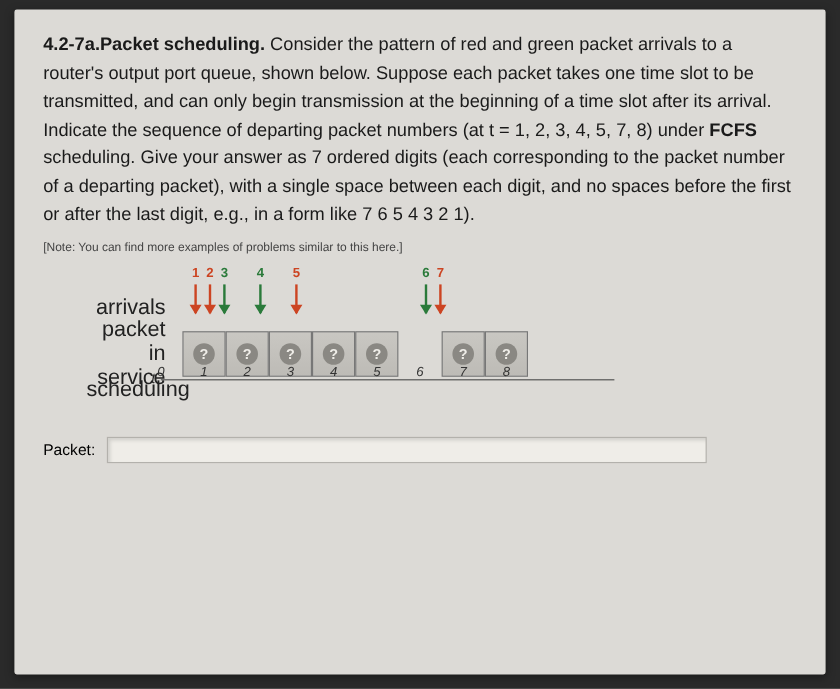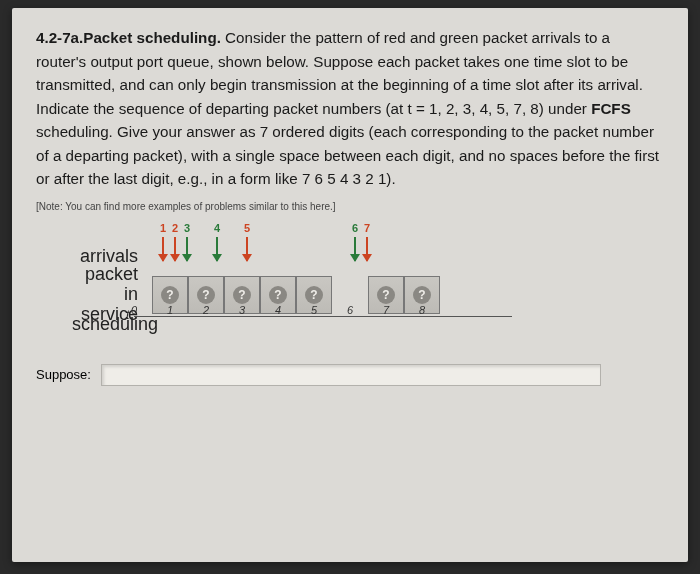--- a/index.html
+++ b/index.html
@@ -186,16 +186,16 @@
             <span class="tick-lbl" style="left: 188px;">6</span>
             <span class="tick-lbl" style="left: 224px;">7</span>
             <span class="tick-lbl" style="left: 260px;">8</span>
           </div>
       </div>
     </div>
 
   </div>
 
   <div class="answer-row">
-    <span class="answer-lbl">Suppose:</span>
+    <span class="answer-lbl">Packet:</span>
     <input class="answer-input" type="text" value="" style="">
   </div>
 </div>
 
 </body></html>

